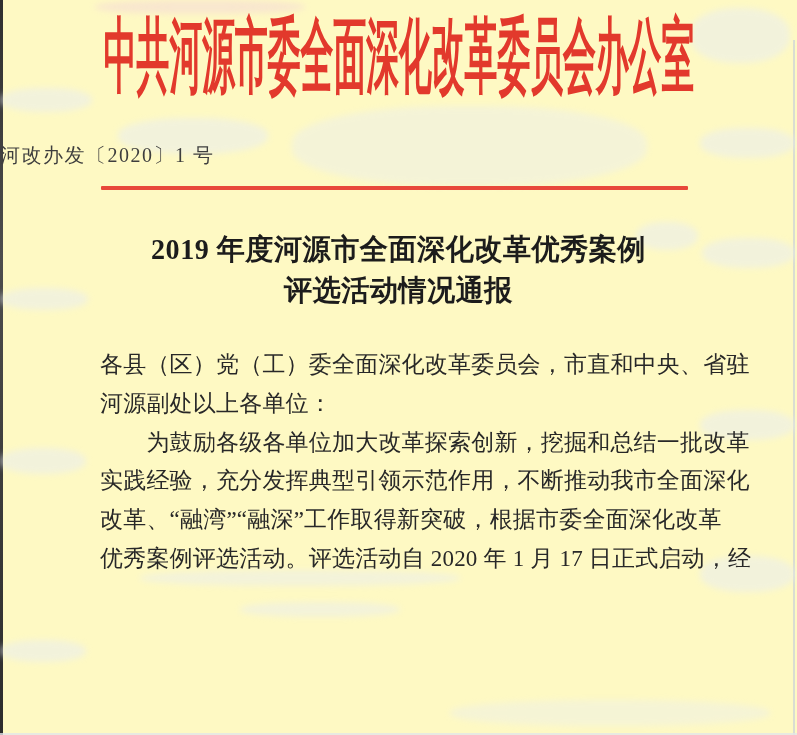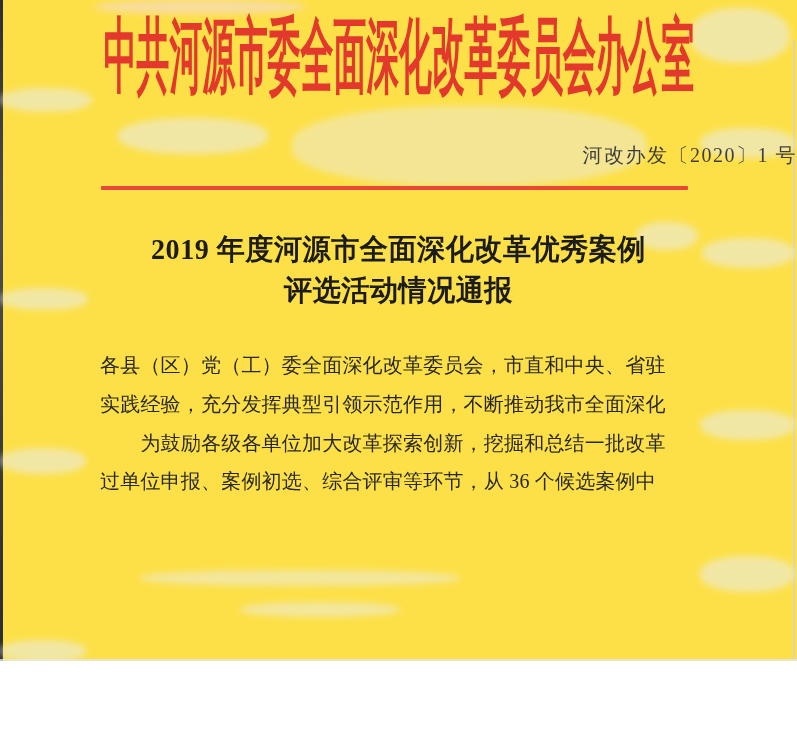--- a/index.html
+++ b/index.html
@@ -1,20 +1,20 @@
 <!DOCTYPE html>
 <html><head>
 <meta charset="utf-8">
 <style>
   html, body { margin: 0; padding: 0; background: #ffffff; }
   .page {
     position: relative;
     width: 797px;
-    height: 661px;
-    background: #fde047;
+    height: 735px;
+    background: #fef9c3;
     overflow: hidden;
     font-family: "Liberation Serif", "DejaVu Serif", serif;
   }
 
   
   .edge-left {
     position: absolute; left: 0; top: 0; bottom: 0; width: 3px;
     background: linear-gradient(180deg, #2f2f2f 0%, #4d4d4d 35%, #3a3a3a 70%, #2c2c2c 100%);
   }
   .edge-right {
@@ -66,21 +66,21 @@
     font-weight: bold;
     color: #e2392c;
     transform: scaleX(0.40);
     transform-origin: 50% 50%;
     letter-spacing: 0;
   }
 
   
   .docnum {
     position: absolute; left: 0; right: 0; top: 141px;
-    text-align: right;
+    text-align: left;
     font-size: 20px;
     line-height: 28px;
     color: #3e3e3e;
     letter-spacing: 1.5px;
   }
 
   
   .redline {
     position: absolute; left: 101px; top: 186px;
     width: 587px; height: 4px;
@@ -97,21 +97,21 @@
     line-height: 41px;
     color: #1c1c1c;
     transform: scaleX(0.97);
     transform-origin: 50% 50%;
     letter-spacing: 0.5px;
   }
 
   
   .bodytext {
     position: absolute; left: 100px; top: 346px; width: 594px;
-    font-size: 20px;
+    font-size: 23px;
     color: #282828;
     letter-spacing: 0.2px;
   }
   .bodyline {
     height: 38.8px;
     line-height: 38.8px;
     white-space: nowrap;
   }
 </style>
 </head>
@@ -149,21 +149,23 @@
   <div class="redline"></div>
 
   <div class="title">
     <div>2019 年度河源市全面深化改革优秀案例</div>
     <div>评选活动情况通报</div>
   </div>
 
   <div class="bodytext">
     <div>
         <div class="bodyline">各县（区）党（工）委全面深化改革委员会，市直和中央、省驻</div>
+        <div class="bodyline">河源副处以上各单位：</div>
       </div>
     <div>
+        <div class="bodyline">　　为鼓励各级各单位加大改革探索创新，挖掘和总结一批改革</div>
         <div class="bodyline">实践经验，充分发挥典型引领示范作用，不断推动我市全面深化</div>
-        <div class="bodyline">　　为鼓励各级各单位加大改革探索创新，挖掘和总结一批改革</div>
-        <div class="bodyline">过单位申报、案例初选、综合评审等环节，从 36 个候选案例中</div>
+        <div class="bodyline">改革、“融湾”“融深”工作取得新突破，根据市委全面深化改革</div>
+        <div class="bodyline">优秀案例评选活动。评选活动自 2020 年 1 月 17 日正式启动，经</div>
       </div>
   </div>
 
 </div>
 
 </body></html>

